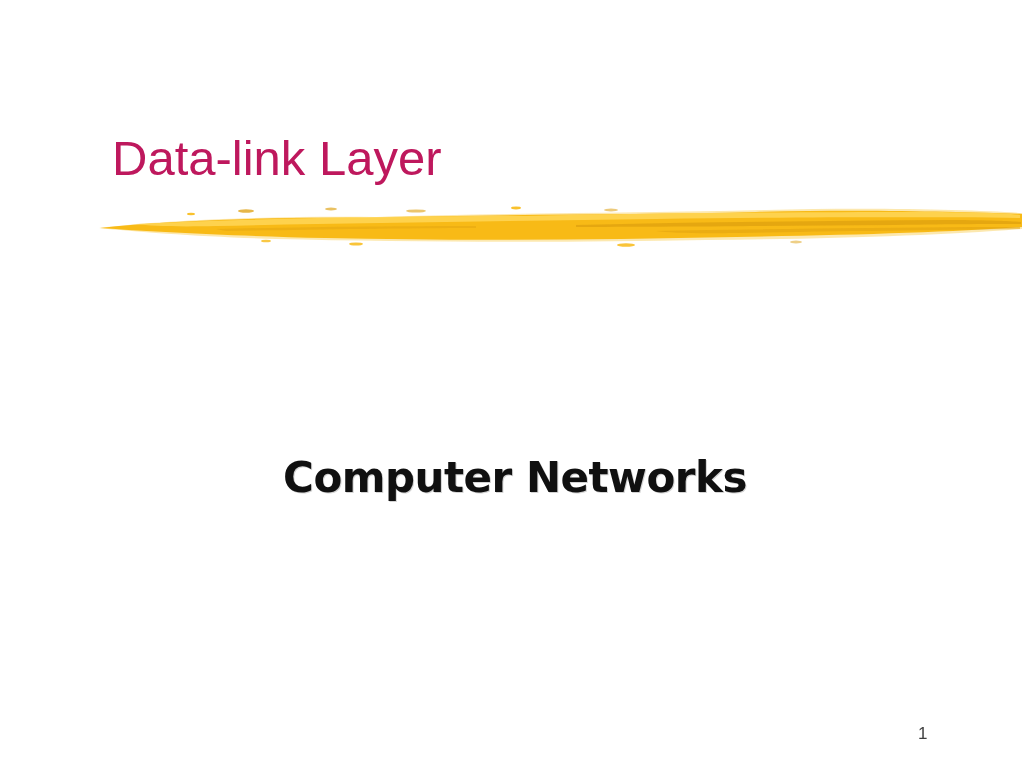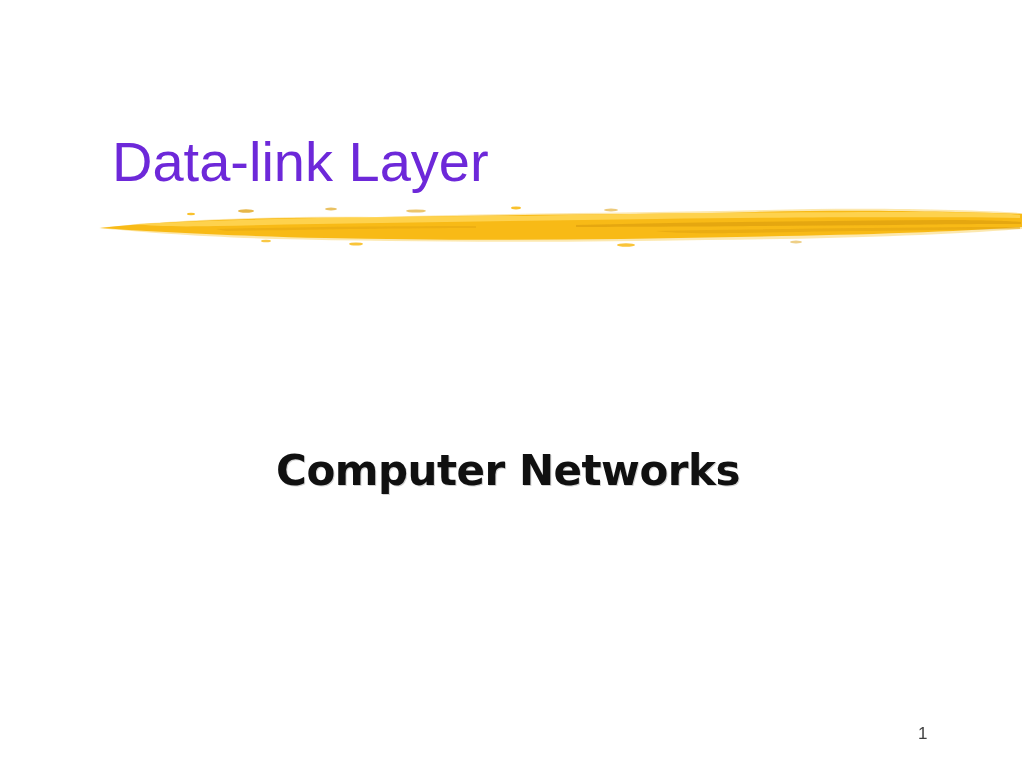--- a/index.html
+++ b/index.html
@@ -15,40 +15,40 @@
     background: #ffffff;
     overflow: hidden;
   }
   .slide-title {
     position: absolute;
     left: 112px;
     top: 130px;
     margin: 0;
     font-family: "Liberation Sans", sans-serif;
     font-weight: 400;
-    font-size: 56px;
+    font-size: 49px;
     line-height: 1.15;
     letter-spacing: 0px;
-    color: #6d28d9;
+    color: #be185d;
     white-space: nowrap;
   }
   .brush {
     position: absolute;
     left: 96px;
     top: 198px;
     width: 928px;
     height: 52px;
     display: block;
   }
   .slide-subtitle {
     position: absolute;
     left: 0px;
     top: 438px;
     width: 1000px;
-    margin: 8px;
+    margin: 15px;
     text-align: center;
     font-family: "DejaVu Sans", sans-serif;
     font-weight: 700;
     font-size: 42px;
     letter-spacing: -0.5px;
     color: #101010;
     text-shadow: 1px 1px 0 rgba(130,130,130,0.35);
     white-space: nowrap;
   }
   .page-number {

